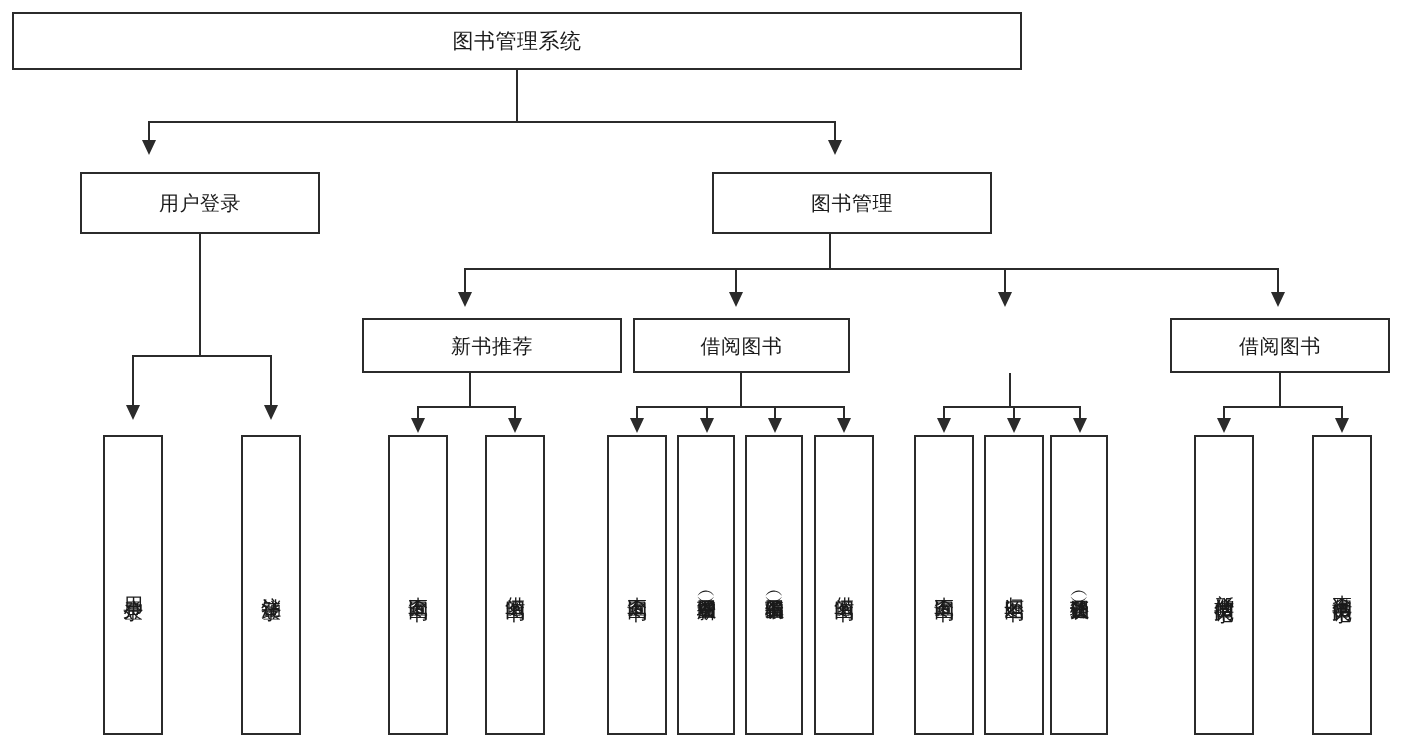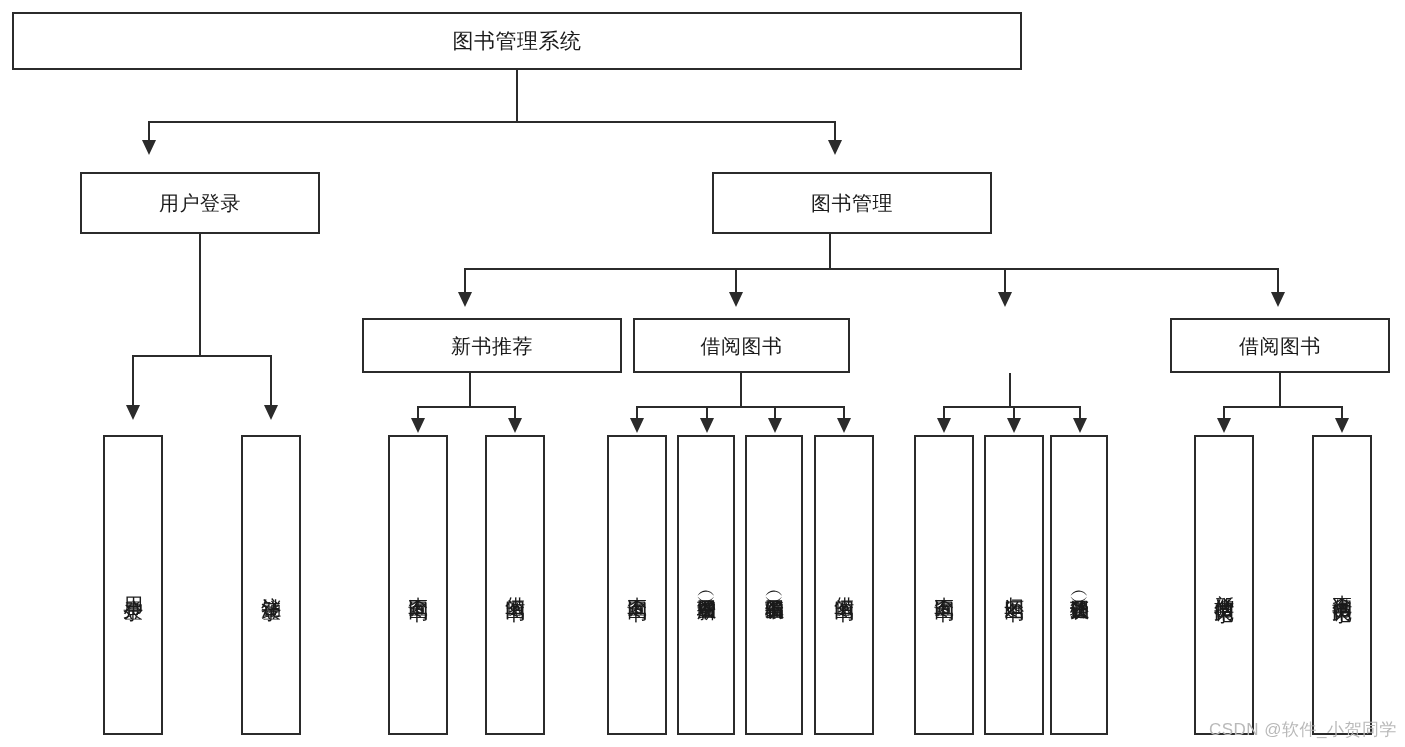--- a/index.html
+++ b/index.html
@@ -211,15 +211,14 @@
     <span class="label">确认归还（管理员）</span>
   </div>
 
   <div class="node leaf" style="left:1194px; top:435px; width:60px; height:300px;">
     <span class="label">新增借阅记录</span>
   </div>
   <div class="node leaf" style="left:1312px; top:435px; width:60px; height:300px;">
     <span class="label">查询借阅记录</span>
   </div>
 
-  <div id="watermark">CSDN @软件_小贺同学</div>
 
 </div>
 
 </body></html>

